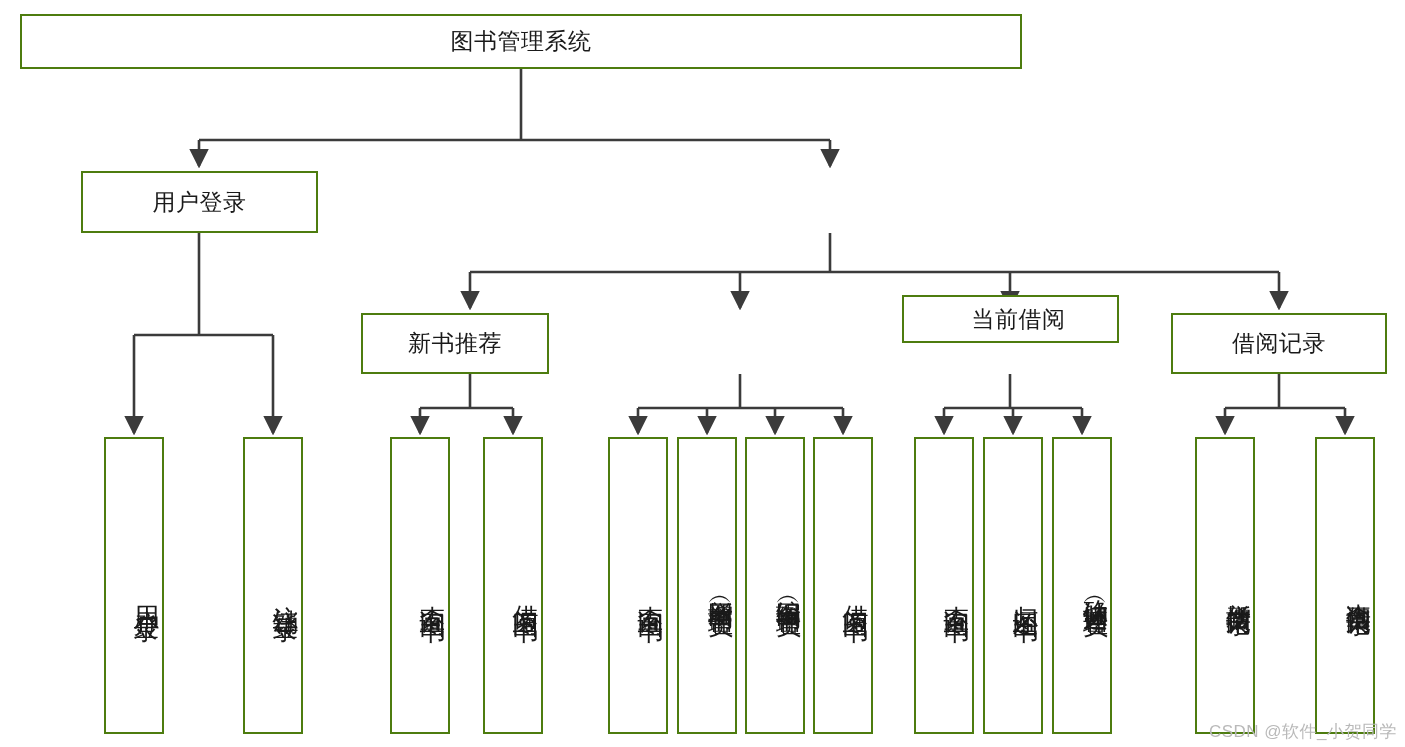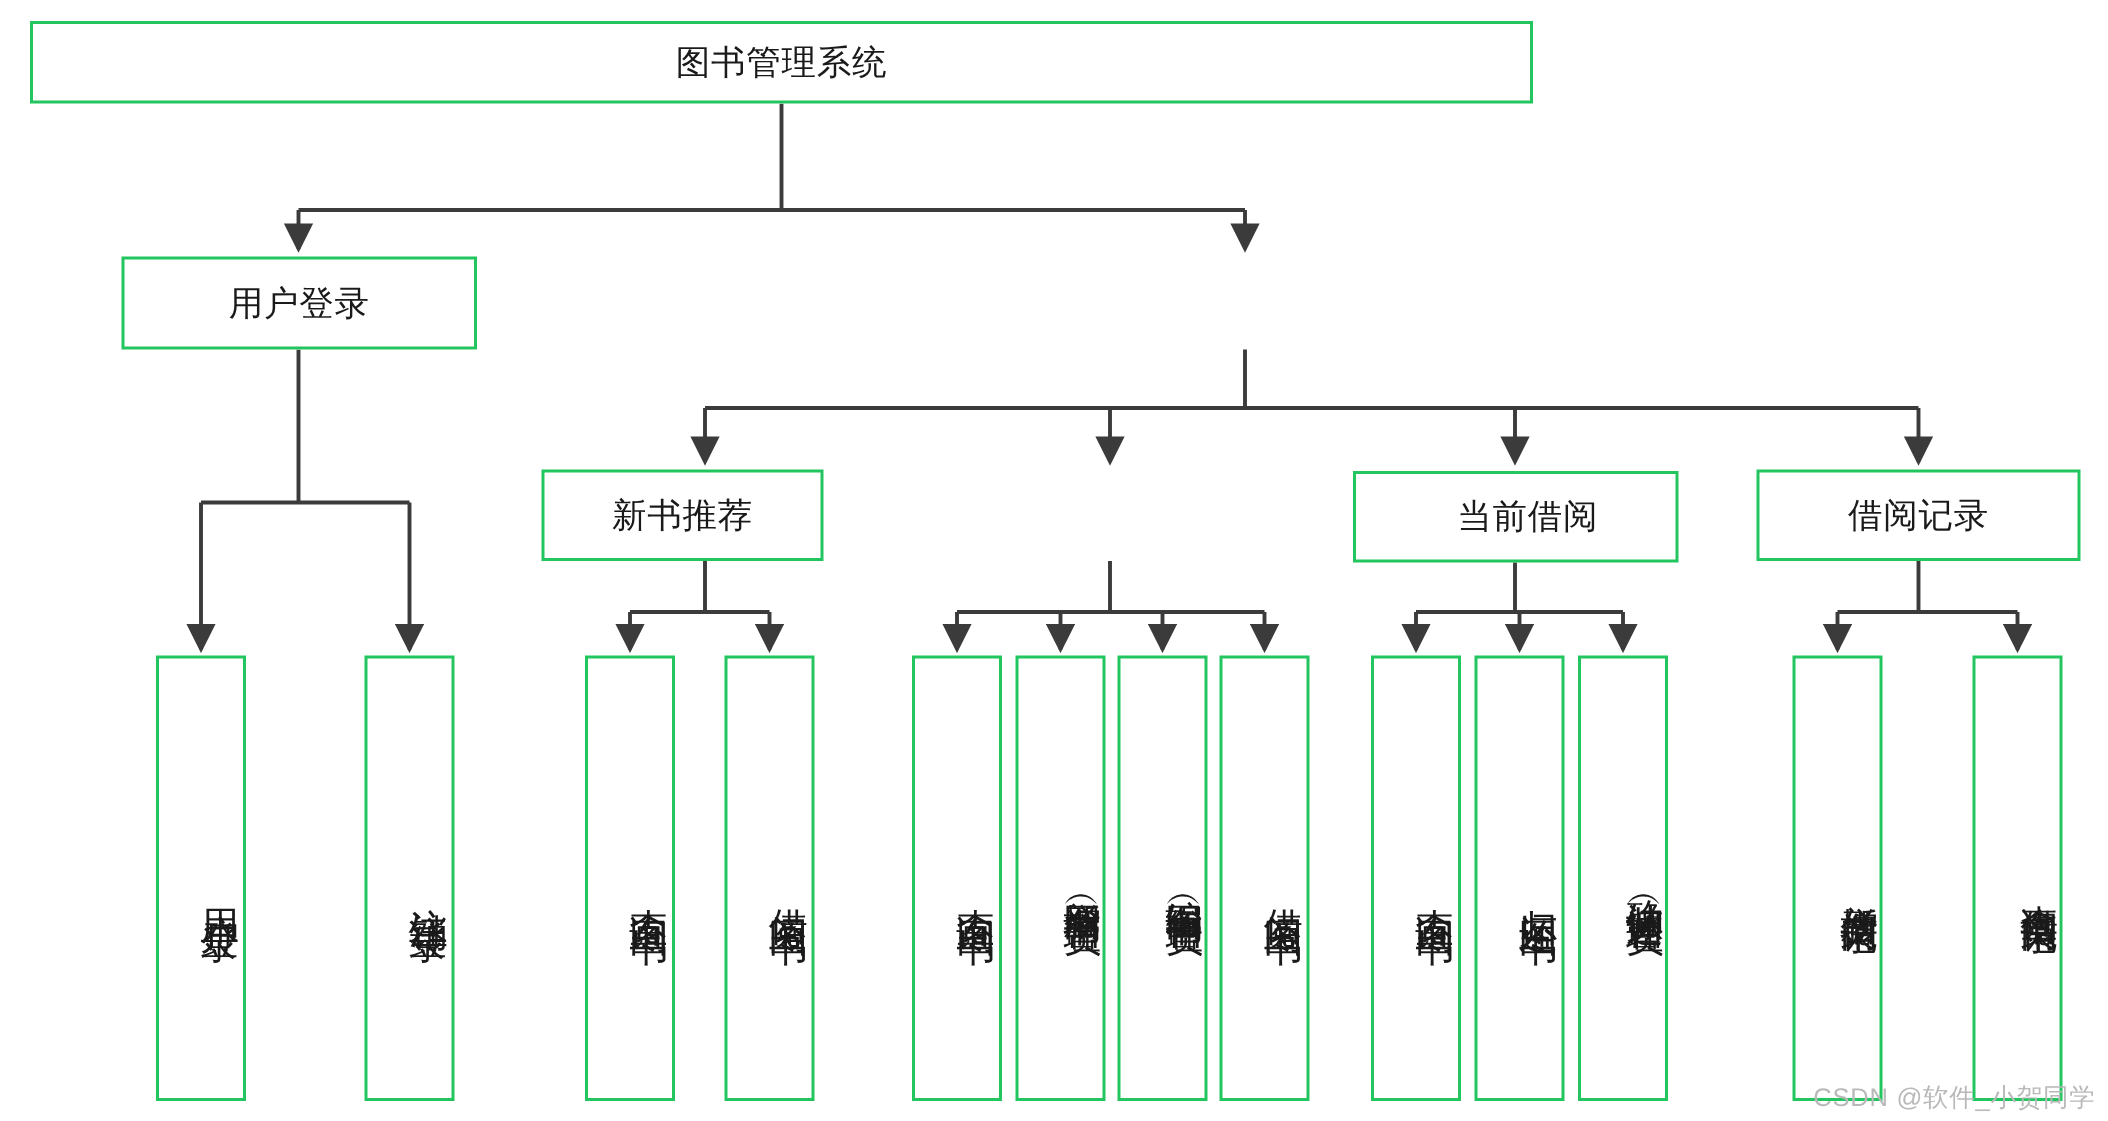--- a/index.html
+++ b/index.html
@@ -21,21 +21,21 @@
     position: absolute;
     left: 0;
     top: 0;
     width: 1405px;
     height: 747px;
     pointer-events: none;
   }
   .node {
     position: absolute;
     box-sizing: border-box;
-    border: 2px solid #22c55e;
+    border: 2px solid #4d7c0f;
     background: #ffffff;
     display: flex;
     align-items: center;
     justify-content: center;
     color: #1a1a1a;
     line-height: 1.16;
   }
   .node-h {
     font-size: 23px;
     letter-spacing: 0.5px;
@@ -131,21 +131,21 @@
   <div class="node node-h" style="left:81px; top:171px; width:237px; height:62px;">
     <span>用户登录</span>
   </div>
 
 
   <div class="node node-h" style="left:361px; top:313px; width:188px; height:61px;justify-content:center;">
     <span>新书推荐</span>
   </div>
 
 
-  <div class="node node-h" style="left:902px; top:314px; width:217px; height:61px;padding-left:16px;">
+  <div class="node node-h" style="left:902px; top:295px; width:217px; height:48px;padding-left:16px;">
     <span>当前借阅</span>
   </div>
 
   <div class="node node-h" style="left:1171px; top:313px; width:216px; height:61px;">
     <span>借阅记录</span>
   </div>
 
   <div class="node node-v" style="left:104px; top:437px; width:60px; height:297px;">
     <span>用户登录</span>
   </div>

